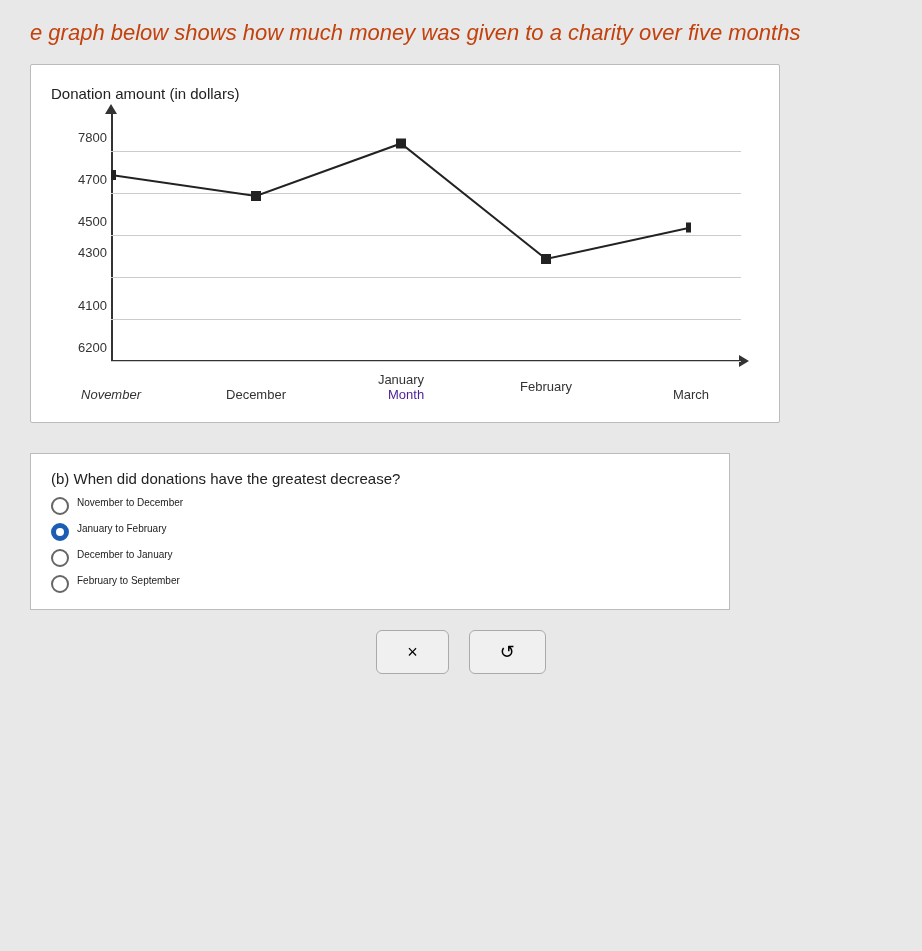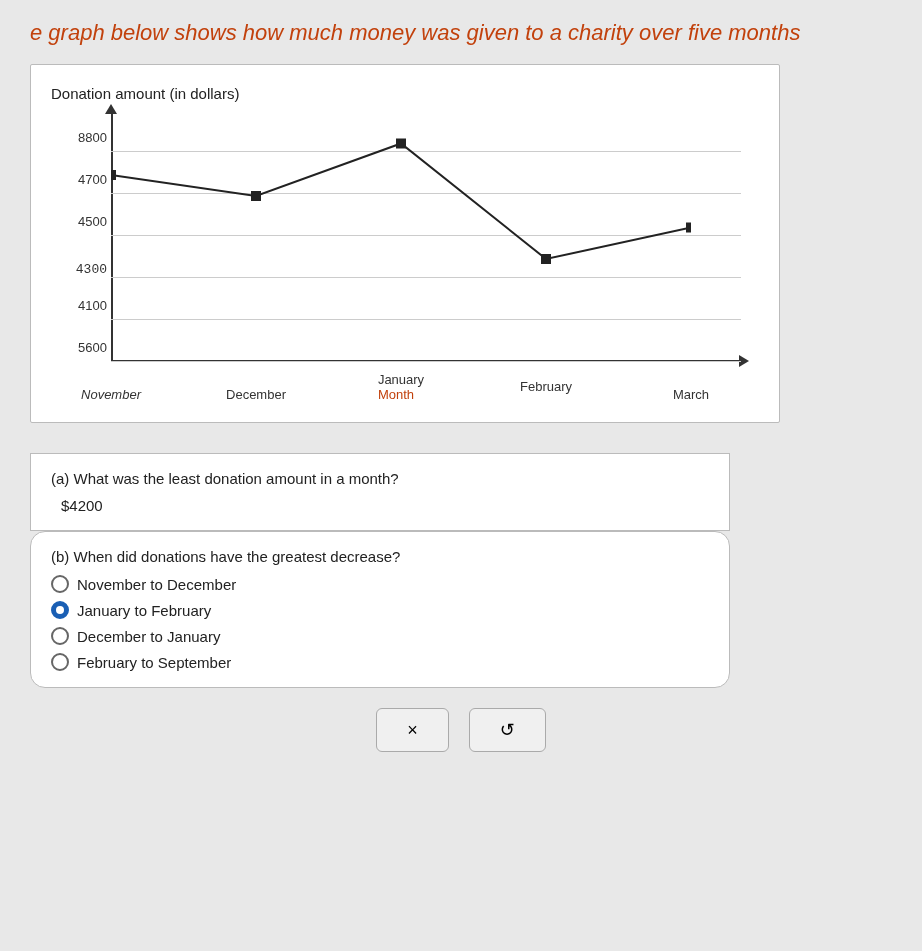--- a/index.html
+++ b/index.html
@@ -85,26 +85,26 @@
       text-align: right;
       font-size: 13px;
       color: #333;
       transform: translateY(-50%);
     }
     .x-label {
       position: absolute;
       bottom: 0;
       font-size: 13px;
       color: #333;
-      text-align: left;
+      text-align: right;
       transform: translateX(-50%);
     }
     .x-label-sub {
       font-size: 13px;
-      color: #c2410c;
+      color: #4c1d95;
       display: block;
     }
     svg.line-chart {
       position: absolute;
       left: 50px;
       top: 0;
       right: 0;
       bottom: 40px;
     }
     .questions-section {
@@ -128,23 +128,23 @@
       margin-left: 10px;
     }
     .radio-group {
       display: flex;
       flex-direction: column;
       gap: 8px;
       margin-top: 6px;
     }
     .radio-option {
       display: flex;
-      align-items: flex-end;
+      align-items: flex-start;
       gap: 8px;
-      font-size: 15px;
+      font-size: 10px;
     }
     .radio-circle {
       width: 18px;
       height: 18px;
       border-radius: 50%;
       border: 2px solid #666;
       display: flex;
       align-items: center;
       justify-content: center;
       flex-shrink: 0;
@@ -185,36 +185,36 @@
   <div class="chart-area">
 
     <div class="y-axis"></div>
     <div class="y-axis-arrow"></div>
 
     <div class="x-axis">
       <div class="x-axis-arrow"></div>
     </div>
 
     <div class="grid-line" style="bottom: 40px;"></div>
-    <div class="y-label" style="bottom: 40px;">5600</div>
+    <div class="y-label" style="bottom: 40px;">6200</div>
 
     <div class="grid-line" style="bottom: 82px;"></div>
     <div class="y-label" style="bottom: 82px;">4100</div>
 
     <div class="grid-line" style="bottom: 124px;"></div>
-    <div class="y-label" style="bottom: 118px; font-family: Liberation Mono, monospace;">4300</div>
+    <div class="y-label" style="bottom: 135px;">4300</div>
 
     <div class="grid-line" style="bottom: 166px;"></div>
     <div class="y-label" style="bottom: 166px;">4500</div>
 
     <div class="grid-line" style="bottom: 208px;"></div>
     <div class="y-label" style="bottom: 208px;">4700</div>
 
     <div class="grid-line" style="bottom: 250px;"></div>
-    <div class="y-label" style="bottom: 250px;">8800</div>
+    <div class="y-label" style="bottom: 250px;">7800</div>
 
     <div class="x-label" style="left: calc(50px + 0px); bottom: 0px; font-style: italic;">November</div>
     <div class="x-label" style="left: calc(50px + 145px); bottom: 0px; margin-top: 38px;">December</div>
     <div class="x-label" style="left: calc(50px + 290px); bottom: 0px;">January<span class="x-label-sub">Month</span></div>
     <div class="x-label" style="left: calc(50px + 435px); bottom: 8px; margin-top: 11px;">February</div>
     <div class="x-label" style="left: calc(50px + 580px); bottom: 0px;">March</div>
 
     <svg class="line-chart" width="580" height="210" viewBox="0 0 580 210">
       <polyline points="0,63 145,84 290,31.5 435,147 580,115.5" fill="none" stroke="#222" stroke-width="2"></polyline>
 
@@ -222,24 +222,20 @@
       <rect x="140" y="79" width="10" height="10" fill="#222"></rect>
       <rect x="285" y="26.5" width="10" height="10" fill="#222"></rect>
       <rect x="430" y="142" width="10" height="10" fill="#222"></rect>
       <rect x="575" y="110.5" width="10" height="10" fill="#222"></rect>
     </svg>
   </div>
 </div>
 
 <div class="questions-section">
   <div class="question-box">
-    <div class="question-text">(a) What was the least donation amount in a month?</div>
-    <div class="answer-text">$4200</div>
-  </div>
-  <div class="question-box">
     <div class="question-text">(b) When did donations have the greatest decrease?</div>
     <div class="radio-group" id="radio-group">
     <div class="radio-option">
           <div class="radio-circle"></div>
           <span>November to December</span>
         </div>
         <div class="radio-option">
           <div class="radio-circle selected"></div>
           <span>January to February</span>
         </div>

